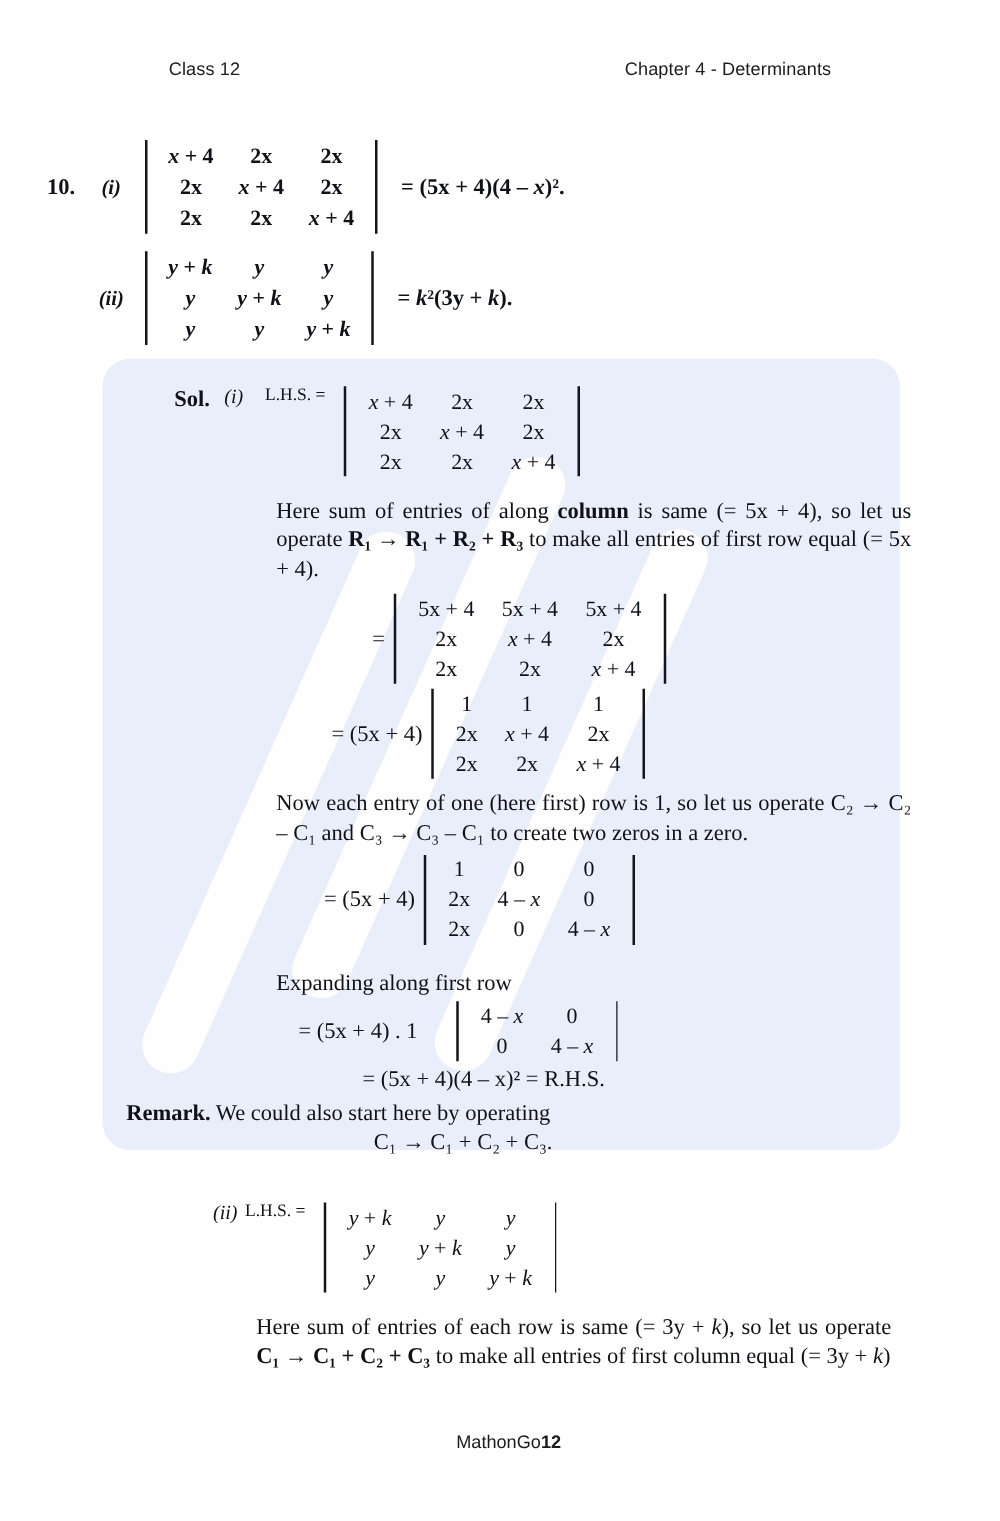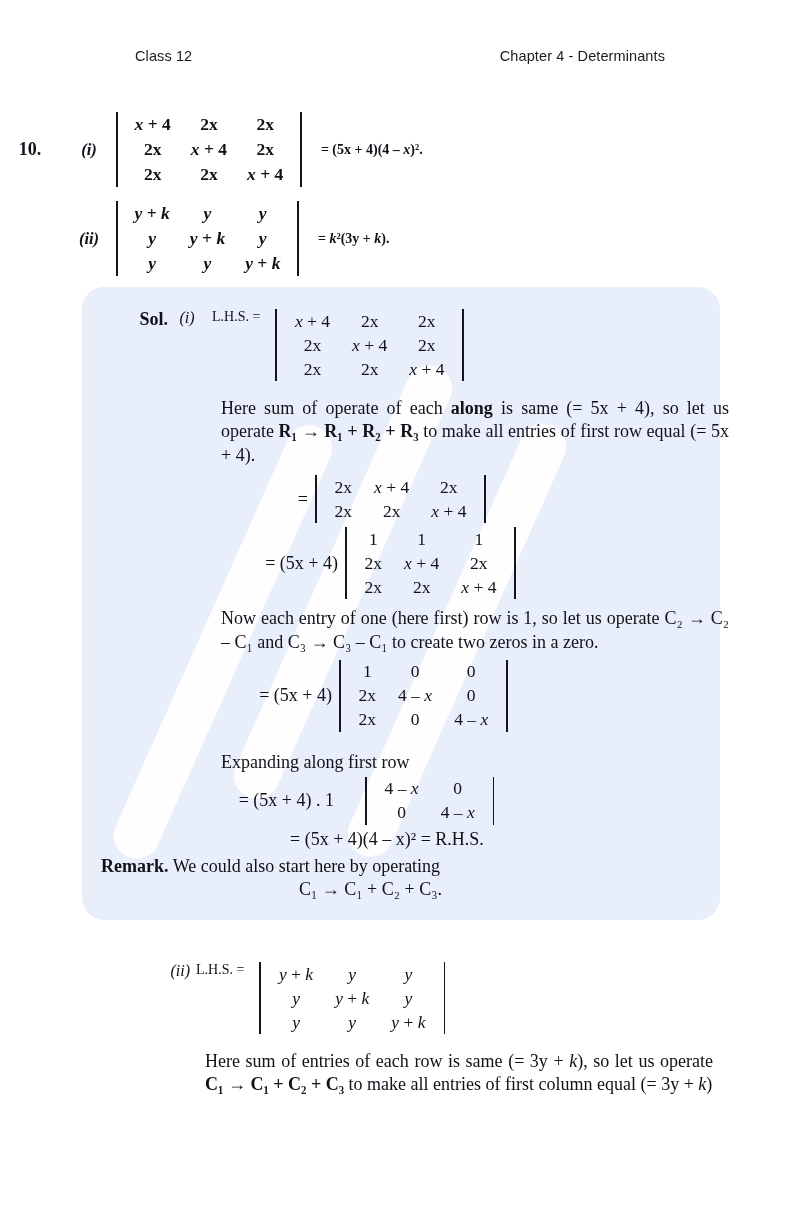--- a/index.html
+++ b/index.html
@@ -35,25 +35,25 @@
 
   
   .det{display:inline-flex;align-items:stretch;vertical-align:middle;}
   .det .bar{width:1.6px;background:#14141c;margin:0 7px;align-self:stretch;}
   .det table{border-collapse:collapse;}
   .det td{padding:1.5px 11px;text-align:center;white-space:nowrap;}
 
   
   .qblock{position:absolute;left:0;top:112px;width:800px;}
   .qrow{display:flex;align-items:center;font-weight:bold;font-size:18px;}
-  .qnum{width:60px;text-align:center;padding-right:9px;}
+  .qnum{width:60px;text-align:right;padding-right:9px;}
   .qrn{width:40px;text-align:center;font-style:italic;font-size:16.5px;}
   .qdet{font-size:17.5px;}
   .qdet td{padding:2px 10px;}
-  .qres{padding-left:12px;font-size:14px;white-space:nowrap;}
+  .qres{padding-left:12px;font-size:18px;white-space:nowrap;}
   .q2{margin-top:14px;}
 
   
   .solbox{
     position:absolute;left:82px;top:287px;width:638px;height:633px;
     background:#e9eefb;border-radius:22px;
   }
   
   .wm{position:absolute;left:82px;top:287px;width:638px;height:633px;
       overflow:hidden;border-radius:22px;pointer-events:none;}
@@ -197,28 +197,33 @@
             <td>2x</td>
             <td>2x</td>
             <td><span><i>x</i> + 4</span></td>
           </tr>
         </tbody>
           </table>
         <span class="bar"></span>
       </span>
     </div>
 
-    <div class="para" style="margin-top:16px;"><span>Here sum of operate of each </span><b>along</b><span> is same (= 5x + 4), so let us operate </span><b>R₁ → R₁ + R₂ + R₃</b><span> to make all entries of first row equal (= 5x + 4).</span></div>
+    <div class="para" style="margin-top:16px;"><span>Here sum of entries of along </span><b>column</b><span> is same (= 5x + 4), so let us operate </span><b>R₁ → R₁ + R₂ + R₃</b><span> to make all entries of first row equal (= 5x + 4).</span></div>
 
     <div class="eqline" style="margin-top:8px;">
       <span class="eqlead c-eq">=</span>
       <span class="det" style="font-size:17.5px;">
         <span class="bar"></span>
         <table>
           <tbody>
+              <tr>
+            <td>5x + 4</td>
+            <td>5x + 4</td>
+            <td>5x + 4</td>
+          </tr>
           <tr>
             <td>2x</td>
             <td><span><i>x</i> + 4</span></td>
             <td>2x</td>
           </tr>
           <tr>
             <td>2x</td>
             <td>2x</td>
             <td><span><i>x</i> + 4</span></td>
           </tr>
@@ -341,14 +346,18 @@
           </tr>
         </tbody>
           </table>
         <span class="bar"></span>
       </span>
     </div>
 
     <div class="para" style="margin-top:16px;"><span><span>Here sum of entries of each row is same (= 3y + <i>k</i>), so let us operate </span></span><b>C₁ → C₁ + C₂ + C₃</b><span><span> to make all entries of first column equal (= 3y + <i>k</i>)</span></span></div>
   </div>
 
+  <div class="runfoot">
+    <span>MathonGo</span>
+    <span class="pageno">12</span>
+  </div>
 
 </div>
 
 </body></html>

